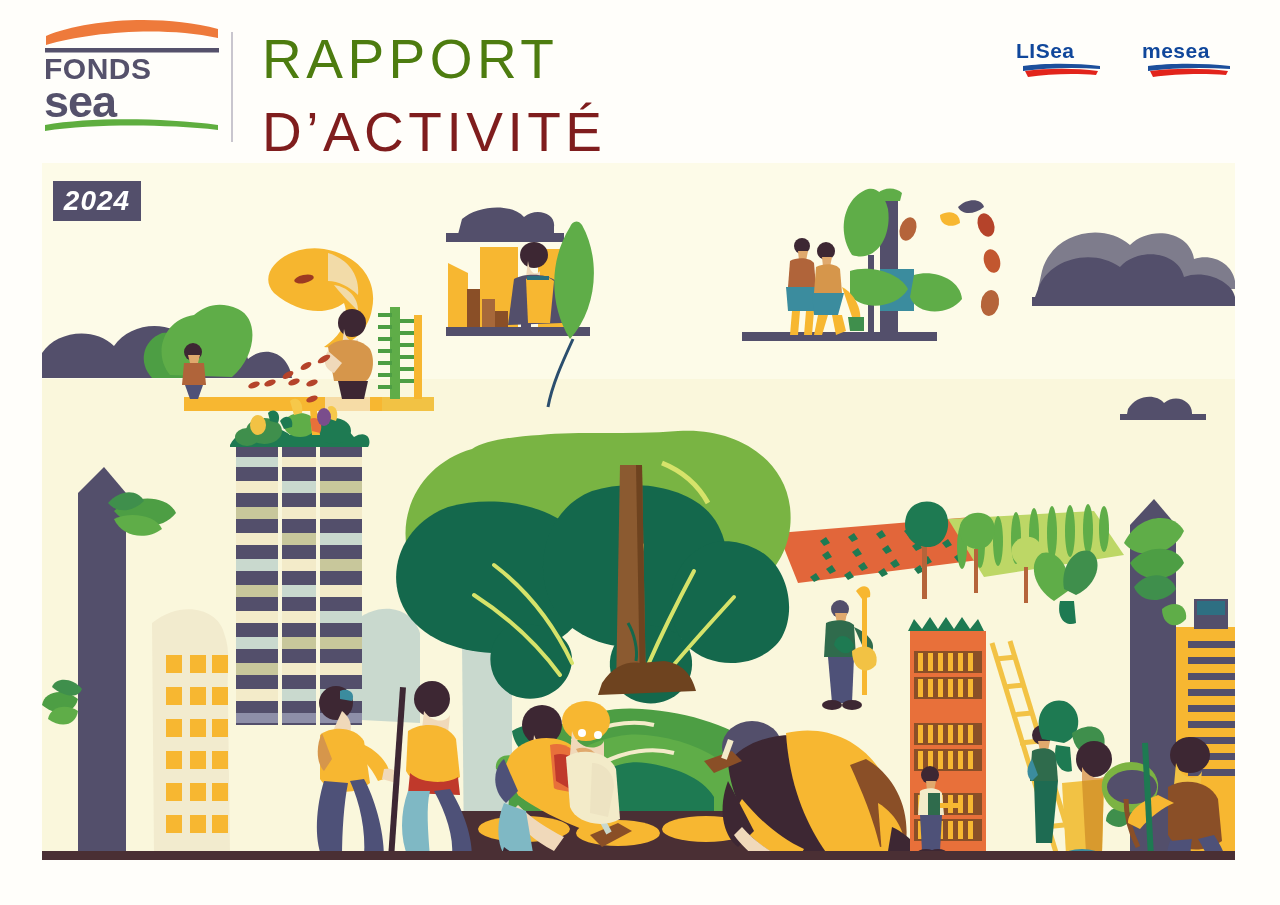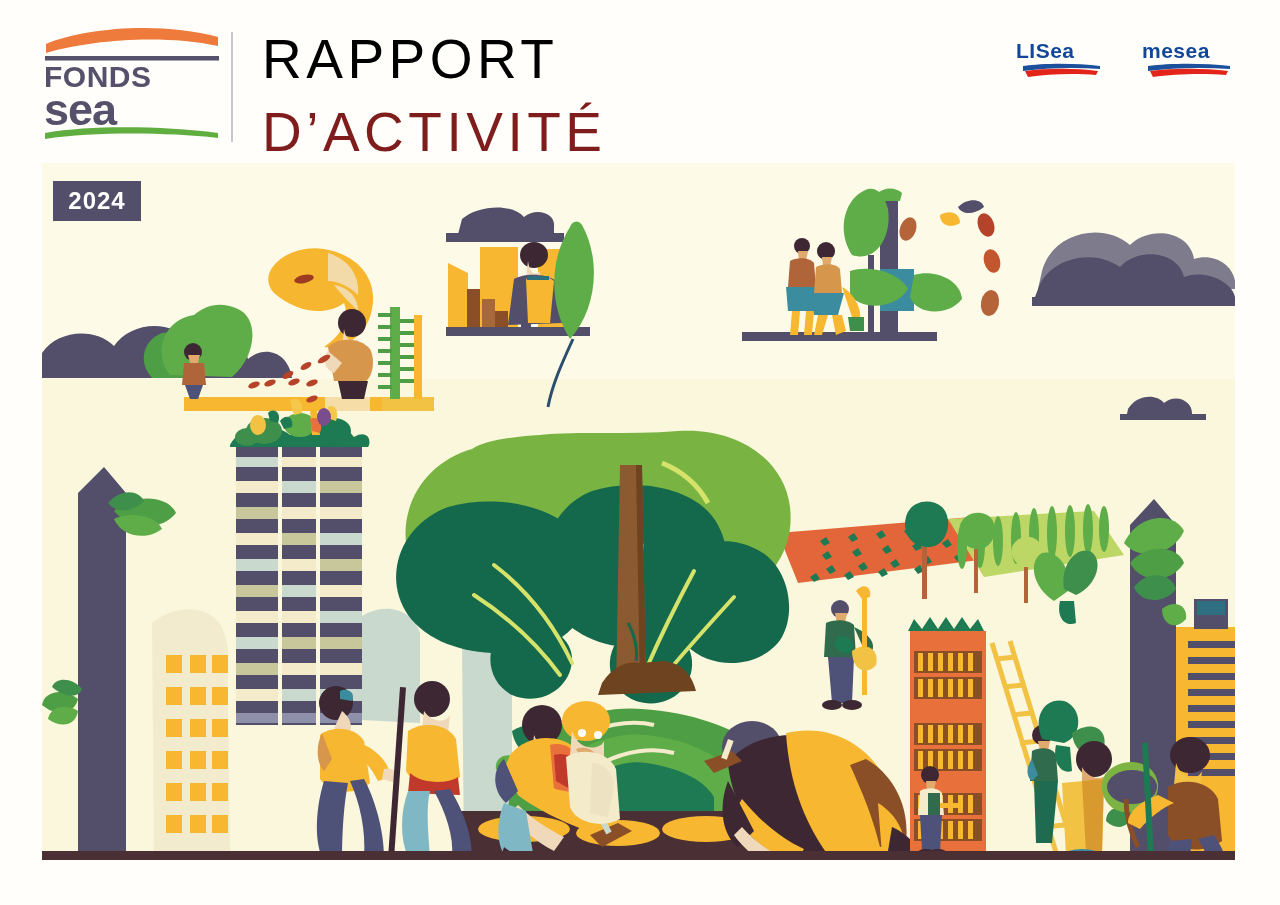--- a/index.html
+++ b/index.html
@@ -14,21 +14,21 @@
   }
 
   
   .cover-header {
     position:absolute; left:0; top:0; width:1280px; height:163px;
     background:#FFFEFA;
   }
 
   
   .logo-fonds-sea {
-    position:absolute; left:42px; top:26px;
+    position:absolute; left:42px; top:18px;
     width:180px; height:116px;
   }
   .logo-fonds-sea svg { display:block; width:180px; height:116px; }
 
   
   .header-divider {
     position:absolute; left:231px; top:32px;
     width:2px; height:110px;
     background:#C9C6CE;
   }
@@ -38,21 +38,21 @@
     position:absolute; left:262px; top:26px;
     width:560px; height:135px;
   }
   .title-line1, .title-line2 {
     font-weight:300;
     font-size:55px;
     letter-spacing:4.5px;
     line-height:1.0;
     white-space:nowrap;
   }
-  .title-line1 { color:#000000; padding-top:6px; }
+  .title-line1 { color:#4d7c0f; padding-top:6px; }
   .title-line2 { color:#7f1d1d; padding-top:18px; }
 
   
   .partner-logos {
     position:absolute; right:44px; top:36px;
     display:flex; align-items:flex-start; gap:34px;justify-content:center;
   }
   .partner-logo svg { display:block; }
 
   
@@ -67,22 +67,23 @@
 
   
   .year-badge {
     position:absolute; left:53px; top:181px;
     width:88px; height:40px;
     background:#534F6B;
     display:flex; align-items:center; justify-content:center;
     z-index:20;
   }
   .year-badge span {
-    color:#FFFFFF; font-weight:bold; font-size:24px;
+    color:#FFFFFF; font-weight:bold; font-size:28px;
     letter-spacing:1px;
+    font-style:italic;
   }
 </style>
 </head>
 <body>
 
 <div class="cover-header">
 
   <div class="logo-fonds-sea">
     <svg viewBox="0 0 180 116" xmlns="http://www.w3.org/2000/svg" aria-hidden="true">
 

